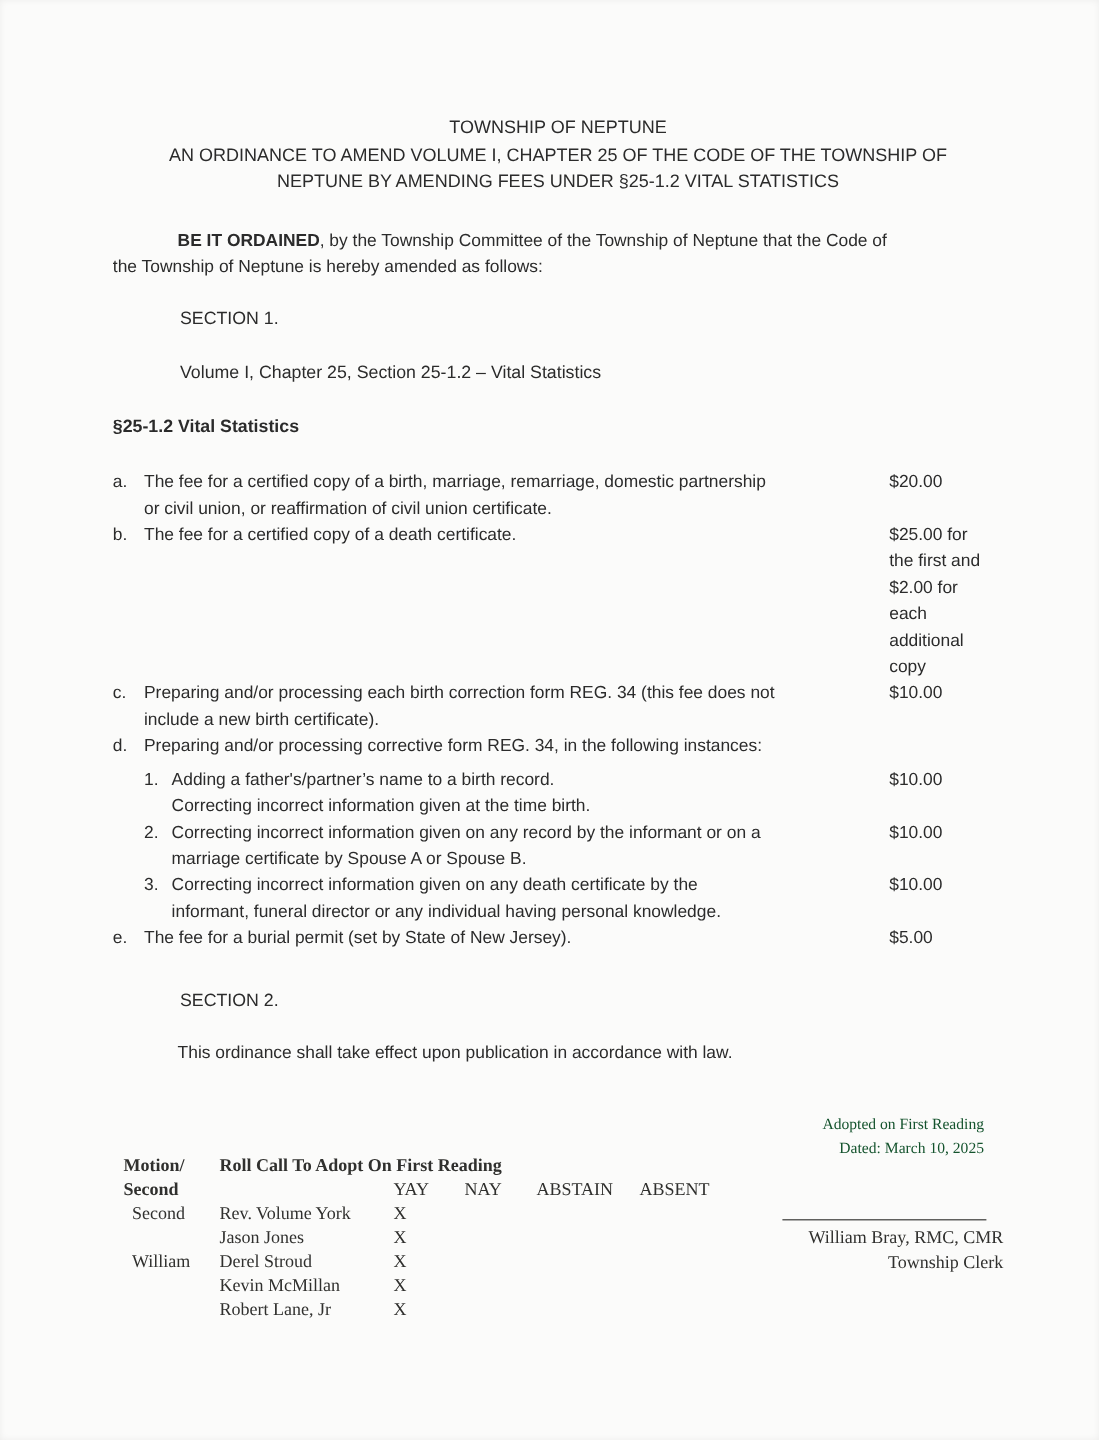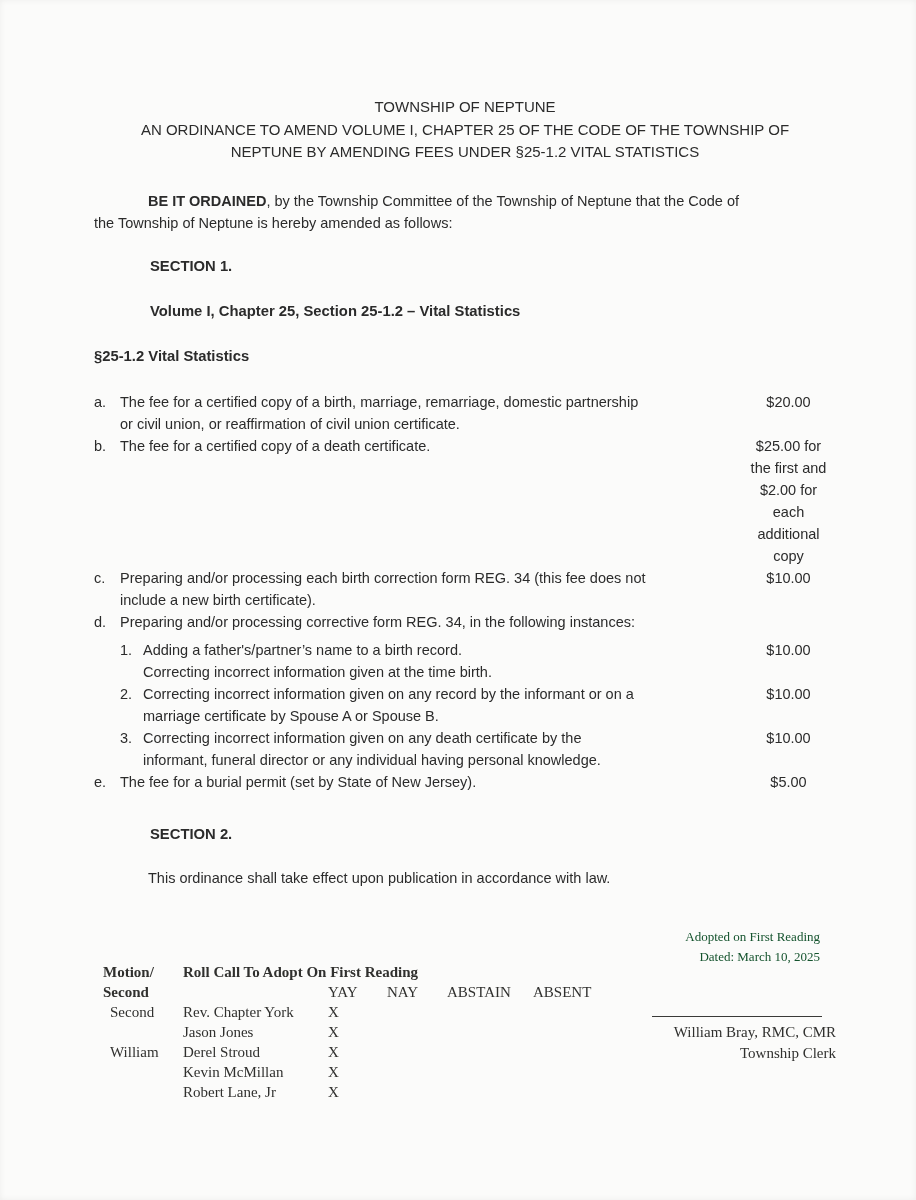--- a/index.html
+++ b/index.html
@@ -37,38 +37,38 @@
     font-size:14.5px;
     line-height:22px;
   }
   .preamble .indent{display:inline-block;width:54px;}
   .bold{font-weight:bold;}
 
   
   .sec-head{
     margin-top:21px;
     padding-left:56px;
-    font-weight:bold;
+    font-weight:normal;
     font-size:14.8px;
     line-height:22px;
   }
   .sec-head.vol{margin-top:23px;}
   .code-head{
     margin-top:23px;
     font-weight:bold;
     font-size:14.8px;
     line-height:22px;
   }
 
   
   .fee-list{margin-top:24px;font-size:14.5px;line-height:22px;}
   .fee-row{display:flex;align-items:flex-start;}
   .fee-row .marker{flex:0 0 26px;}
   .fee-row .desc{flex:0 0 613px;}
-  .fee-row .fee{flex:0 0 95px;margin-left:8px;text-align:center;}
+  .fee-row .fee{flex:0 0 95px;margin-left:8px;}
   .fee-sublist{margin-top:6px;}
   .fee-row.sub .marker{flex:0 0 23px;margin-left:26px;}
   .fee-row.sub .desc{flex:0 0 590px;}
 
   
   .sec2-head{margin-top:30px;}
   .sec2-body{
     margin-top:22px;
     font-size:14.5px;line-height:22px;
     text-indent:54px;
@@ -218,21 +218,21 @@
     <div class="b span-rest">Roll Call To Adopt On First Reading</div>
 
     <div class="b">Second</div>
     <div></div>
     <div class="c">YAY</div>
     <div class="c">NAY</div>
     <div class="c">ABSTAIN</div>
     <div class="c">ABSENT</div>
 
     <div class="mcell">Second</div>
-    <div>Rev. Chapter York</div>
+    <div>Rev. Volume York</div>
     <div class="c">X</div>
     <div class="c"></div>
     <div class="c"></div>
     <div class="c"></div>
 
     <div class="mcell"></div>
     <div>Jason Jones</div>
     <div class="c">X</div>
     <div class="c"></div>
     <div class="c"></div>

